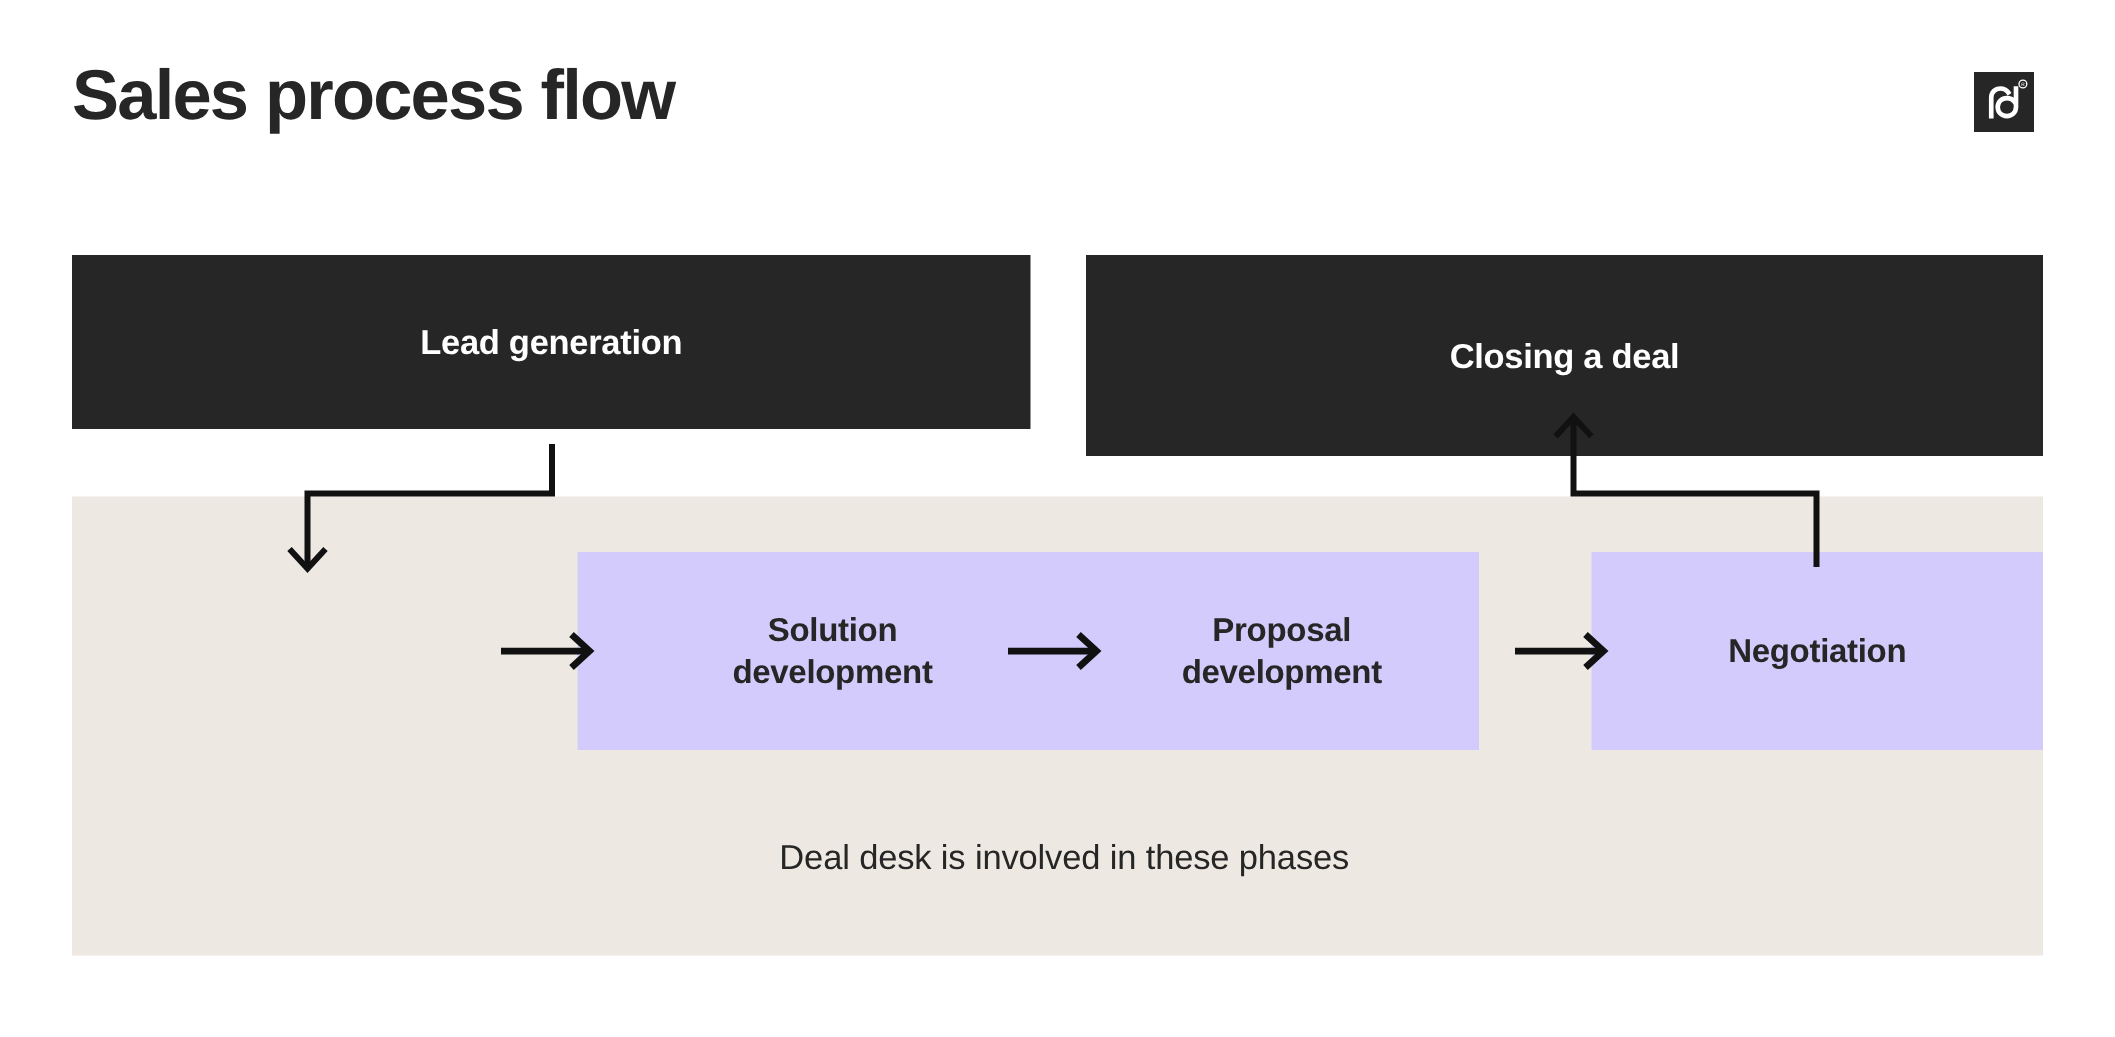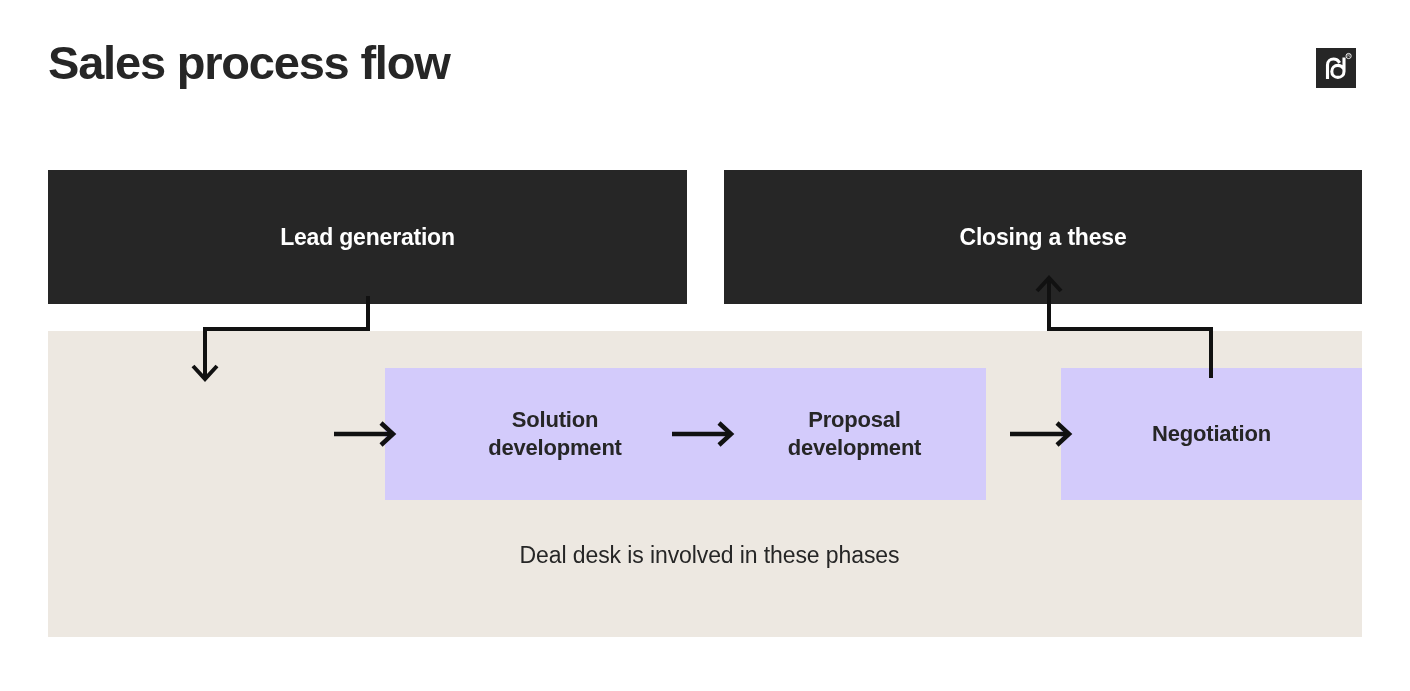--- a/index.html
+++ b/index.html
@@ -54,21 +54,21 @@
     justify-content: center;
   }
   .phase-box .phase-label {
     color: #ffffff;
     font-size: 23px;
     font-weight: 700;
     letter-spacing: -0.2px;
     text-align: center;
     white-space: nowrap;
   }
-  #phase-lead-generation { left: 48px;  top: 170px; width: 639px; height: 134px; }
+  #phase-lead-generation { left: 48px;  top: 170px; width: 639px; height: 116px; }
   #phase-closing-deal    { left: 724px; top: 170px; width: 638px; height: 134px; }
 
   
   #deal-desk-panel {
     position: absolute;
     left: 48px;
     top: 331px;
     width: 1314px;
     height: 306px;
     background: #EDE8E1;
@@ -97,21 +97,21 @@
   }
   #stage-0 { left: 48px;   width: 301px; }
   #stage-1 { left: 385px;  width: 340px; }
   #stage-2 { left: 723px;  width: 263px; }
   #stage-3 { left: 1061px; width: 301px; }
 
   
   #deal-desk-caption {
     position: absolute;
     left: 48px;
-    top: 542px;
+    top: 558px;
     width: 1323px;
     text-align: center;
     font-size: 23px;
     font-weight: 400;
     color: #262626;
     letter-spacing: -0.1px;
   }
 
   
   #connector-layer {
@@ -161,21 +161,21 @@
       <circle cx="32.6" cy="8.0" r="2.6" fill="none" stroke="#ffffff" stroke-width="0.9"></circle>
       <text x="32.6" y="9.3" fill="#ffffff" font-size="3.2" text-anchor="middle" font-family="Liberation Sans, sans-serif">R</text>
     </svg>
   </div>
 
   <div class="phase-box" id="phase-lead-generation">
     <span class="phase-label">Lead generation</span>
   </div>
 
   <div class="phase-box" id="phase-closing-deal">
-    <span class="phase-label">Closing a these</span>
+    <span class="phase-label">Closing a deal</span>
   </div>
 
   <div id="deal-desk-panel"></div>
 
 
   <div class="stage-box" id="stage-1">
     <span class="stage-label">Solution
 development</span>
   </div>
 

